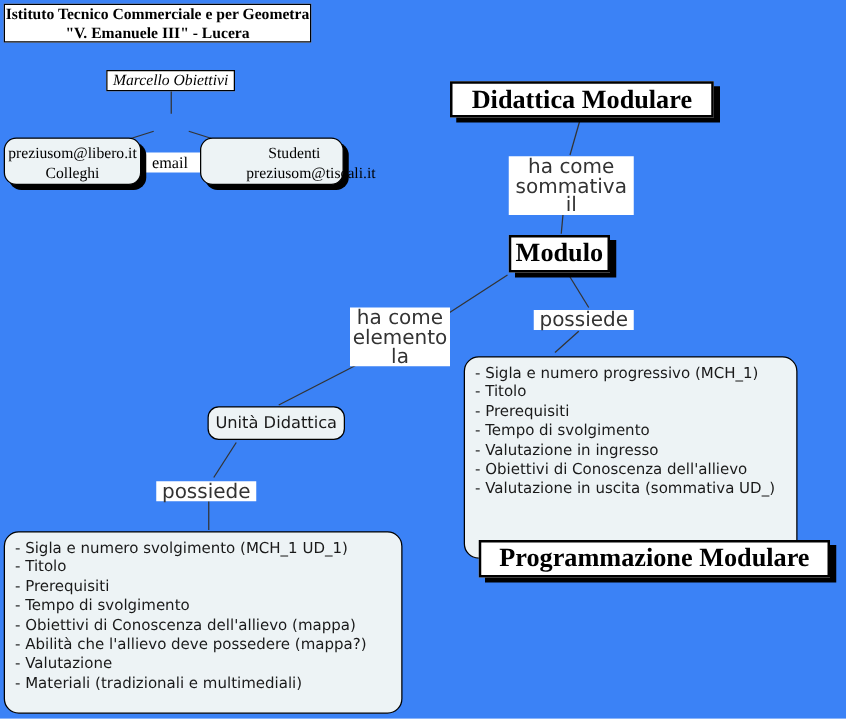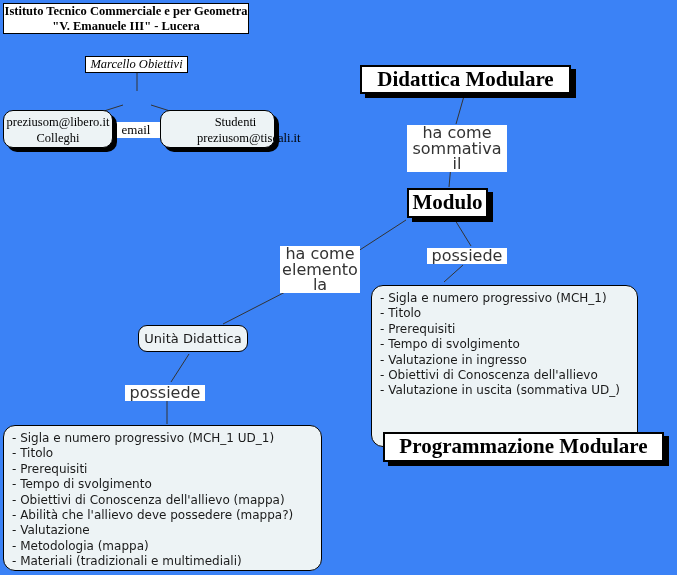--- a/index.html
+++ b/index.html
@@ -32,21 +32,21 @@
   
   .propbox{
     border:1px solid #000;background:#edf3f5;border-radius:12px;
     font-family:"DejaVu Sans",sans-serif;font-size:12px;line-height:15.4px;
     color:#1a1a1a;padding:5px 4px 0 8px;text-align:left;
   }
   
   .smallnode{
     border:1px solid #000;background:#edf3f5;border-radius:9px;
     font-family:"DejaVu Sans",sans-serif;font-size:13px;color:#1a1a1a;
-    display:flex;align-items:center;justify-content:center;
+    display:flex;align-items:center;justify-content:center;margin-left:28px;
   }
   
   .linklabel{
     font-family:"DejaVu Sans",sans-serif;font-size:16px;line-height:15.5px;
     color:#333;text-align:center;background:#fff;
   }
   .seriflabel{
     font-family:"Liberation Serif",serif;font-size:13px;color:#000;
     text-align:center;background:#fff;margin-top:31px;
   }
@@ -130,28 +130,27 @@
 
   <div class="abs smallnode" style="left:138px;top:325px;width:110px;height:27px;">
     <span>Unità Didattica</span>
   </div>
 
   <div class="abs linklabel" style="left:125px;top:385px;width:80px;">
     <span>possiede</span>
   </div>
 
   <div class="abs propbox" style="left:3px;top:425px;width:319px;height:146px;">
-      <div>- Sigla e numero progressivo (MCH_1 UD_1)</div>
+      <div>- Sigla e numero svolgimento (MCH_1 UD_1)</div>
       <div>- Titolo</div>
       <div>- Prerequisiti</div>
       <div>- Tempo di svolgimento</div>
       <div>- Obiettivi di Conoscenza dell'allievo (mappa)</div>
       <div>- Abilità che l'allievo deve possedere (mappa?)</div>
       <div>- Valutazione</div>
-      <div>- Metodologia (mappa)</div>
       <div>- Materiali (tradizionali e multimediali)</div>
     </div>
 
   <div class="abs title-node" style="left:383px;top:432px;width:281px;height:30px;">
     <span>Programmazione Modulare</span>
   </div>
 
 </div>
 
 </body></html>

